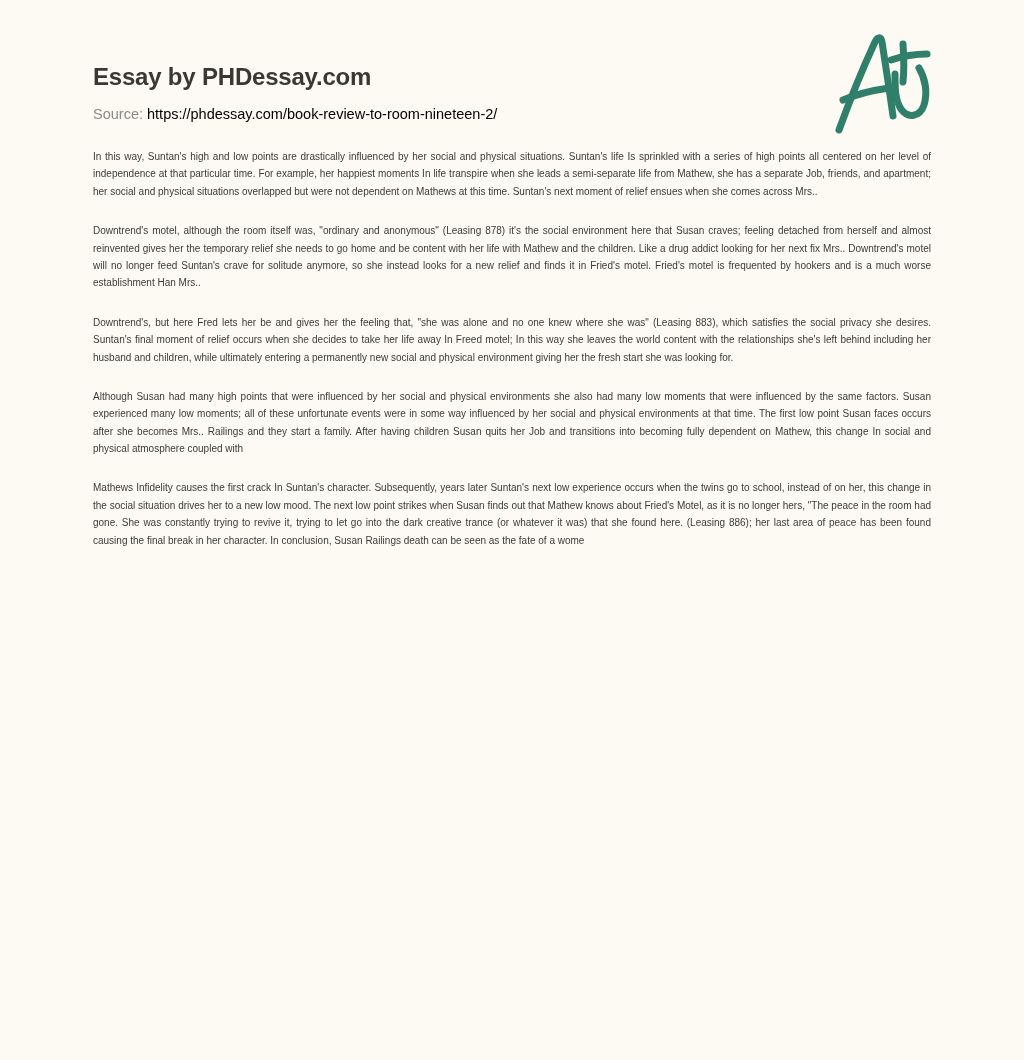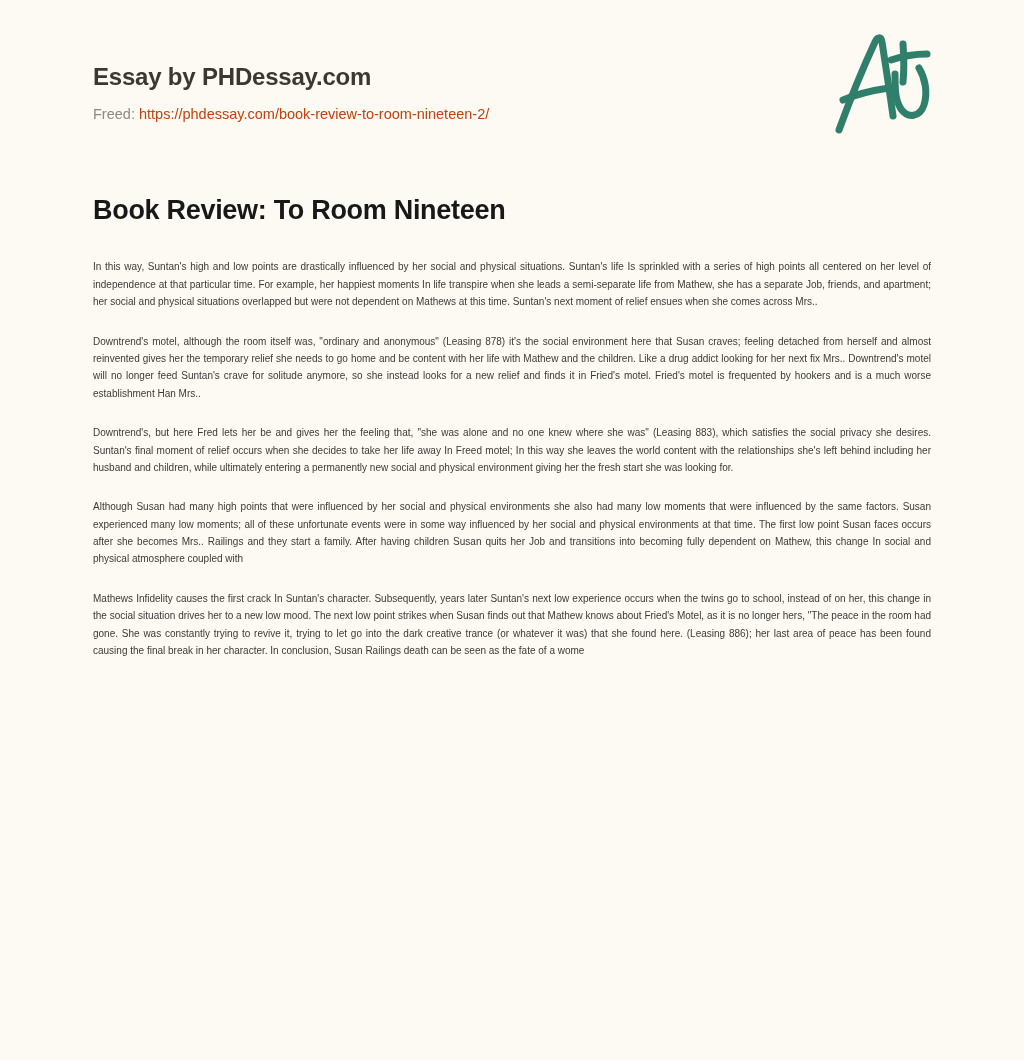--- a/index.html
+++ b/index.html
@@ -38,21 +38,21 @@
     margin-top: 16px;
     font-size: 14.5px;
     color: #8d8a86;
     line-height: 1.2;
     white-space: nowrap;
   }
   .source-label {
     color: #8d8a86;
   }
   .source-url {
-    color: #c2410c;
+    color: #000000;
     text-decoration: none;
   }
   .logo {
     position: absolute;
     right: -10px;
     top: 22px;
     width: 110px;
     height: 120px;
   }
   .logo svg {
@@ -88,36 +88,35 @@
 </style>
 </head>
 <body>
 
 <div class="page">
 
   <div class="masthead">
     <div class="brand-line">Essay by PHDessay.com</div>
 
     <div class="source-line">
-      <span class="source-label">Freed:</span>
+      <span class="source-label">Source:</span>
       <a class="source-url" href="#">https://phdessay.com/book-review-to-room-nineteen-2/</a>
     </div>
 
     <div class="logo">
       <svg viewBox="0 0 110 120" xmlns="http://www.w3.org/2000/svg" fill="none" stroke="#2f7f6b" stroke-linecap="round" stroke-linejoin="round">
         <path d="M8 108 C 16 86, 30 50, 44 20 C 46 15, 50 14, 51 20 C 55 46, 59 72, 62 94" stroke-width="7"></path>
         <path d="M12 78 C 26 72, 44 68, 58 66" stroke-width="7"></path>
         <path d="M72 22 C 73 36, 73 50, 72 60" stroke-width="7"></path>
         <path d="M60 38 C 72 34, 86 32, 96 32" stroke-width="7"></path>
         <path d="M64 52 C 64 66, 64 78, 70 87 C 77 97, 89 95, 93 83 C 97 70, 94 56, 88 46" stroke-width="7"></path>
       </svg>
     </div>
   </div>
 
-  <h1 class="doc-title">Book Review: To Room Nineteen</h1>
 
   <div class="article">
     <p>In this way, Suntan's high and low points are drastically influenced by her social and physical situations. Suntan's life Is sprinkled with a series of high points all centered on her level of independence at that particular time. For example, her happiest moments In life transpire when she leads a semi-separate life from Mathew, she has a separate Job, friends, and apartment; her social and physical situations overlapped but were not dependent on Mathews at this time. Suntan's next moment of relief ensues when she comes across Mrs..</p>
     <p>Downtrend's motel, although the room itself was, "ordinary and anonymous" (Leasing 878) it's the social environment here that Susan craves; feeling detached from herself and almost reinvented gives her the temporary relief she needs to go home and be content with her life with Mathew and the children. Like a drug addict looking for her next fix Mrs.. Downtrend's motel will no longer feed Suntan's crave for solitude anymore, so she instead looks for a new relief and finds it in Fried's motel. Fried's motel is frequented by hookers and is a much worse establishment Han Mrs..</p>
     <p>Downtrend's, but here Fred lets her be and gives her the feeling that, "she was alone and no one knew where she was" (Leasing 883), which satisfies the social privacy she desires. Suntan's final moment of relief occurs when she decides to take her life away In Freed motel; In this way she leaves the world content with the relationships she's left behind including her husband and children, while ultimately entering a permanently new social and physical environment giving her the fresh start she was looking for.</p>
     <p>Although Susan had many high points that were influenced by her social and physical environments she also had many low moments that were influenced by the same factors. Susan experienced many low moments; all of these unfortunate events were in some way influenced by her social and physical environments at that time. The first low point Susan faces occurs after she becomes Mrs.. Railings and they start a family. After having children Susan quits her Job and transitions into becoming fully dependent on Mathew, this change In social and physical atmosphere coupled with</p>
     <p>Mathews Infidelity causes the first crack In Suntan's character. Subsequently, years later Suntan's next low experience occurs when the twins go to school, instead of on her, this change in the social situation drives her to a new low mood. The next low point strikes when Susan finds out that Mathew knows about Fried's Motel, as it is no longer hers, "The peace in the room had gone. She was constantly trying to revive it, trying to let go into the dark creative trance (or whatever it was) that she found here. (Leasing 886); her last area of peace has been found causing the final break in her character. In conclusion, Susan Railings death can be seen as the fate of a wome</p>
   </div>
 
 </div>

